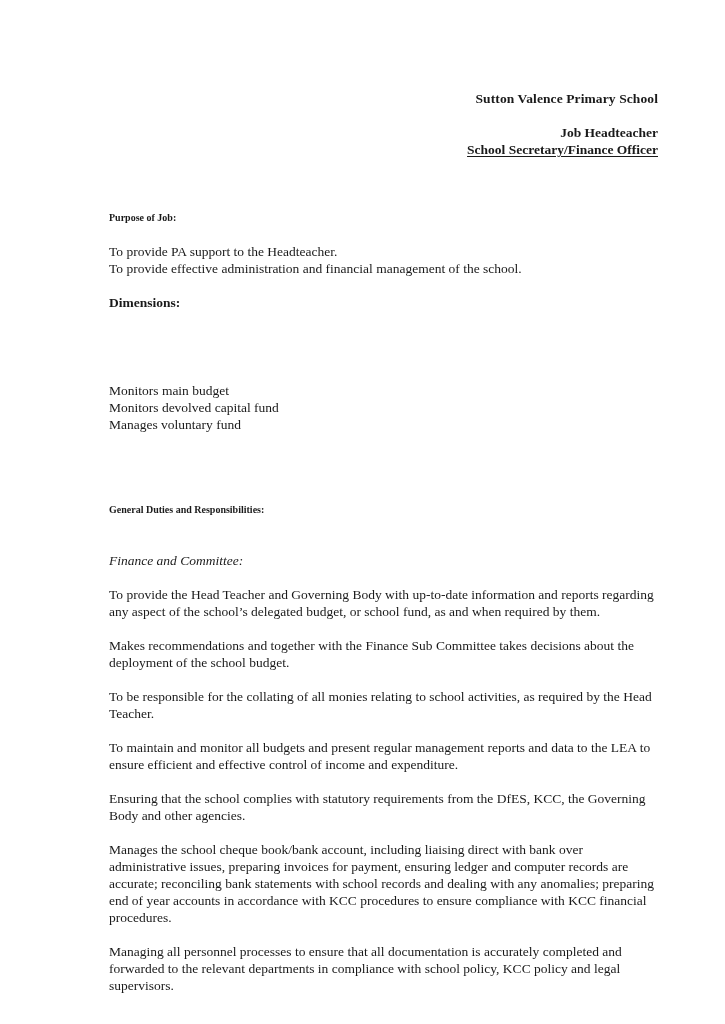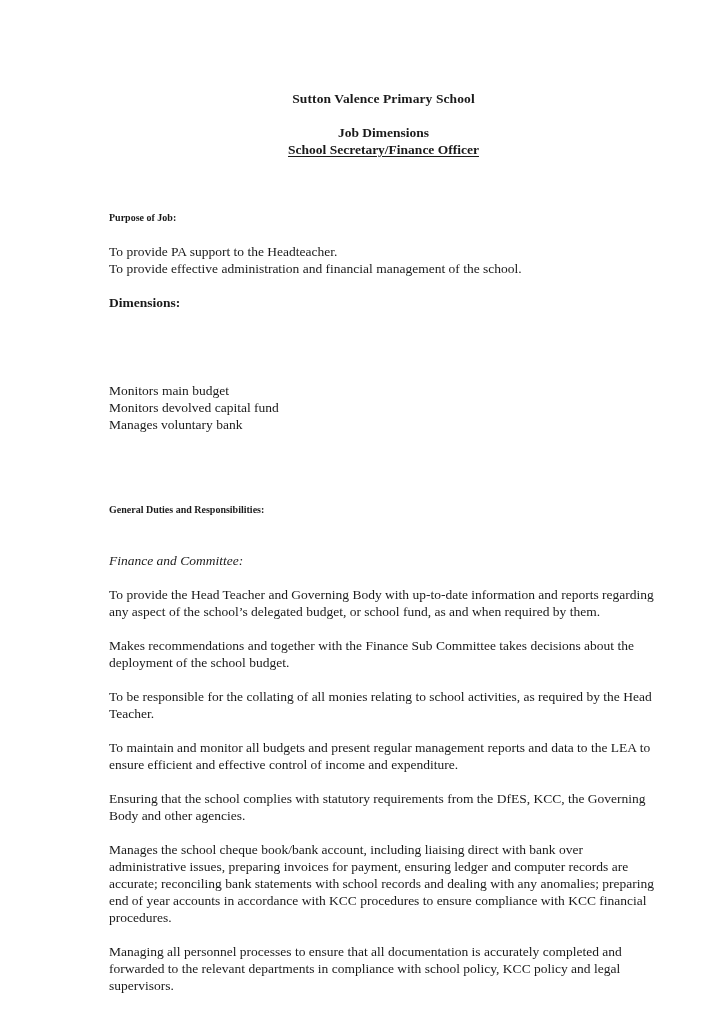--- a/index.html
+++ b/index.html
@@ -21,21 +21,21 @@
     width: 725px;
     height: 1024px;
     background: #ffffff;
     box-sizing: border-box;
     padding: 90px 67px 0 109px;
   }
   .doc-body {
     width: 549px;
   }
   .title-block {
-    text-align: center;
+    text-align: right;
   }
   .org-title {
     font-size: 13.5px;
     font-weight: bold;
     line-height: 17px;
     margin: 0;
     letter-spacing: 0.1px;
   }
   .spacer-17 { height: 17px; }
   .spacer-34 { height: 34px; }
@@ -96,21 +96,21 @@
 </style>
 </head>
 <body>
 
 <div class="page">
   <div class="doc-body">
 
     <div class="title-block">
       <div class="org-title">Sutton Valence Primary School</div>
       <div class="spacer-17"></div>
-      <div class="doc-type">Job Dimensions</div>
+      <div class="doc-type">Job Headteacher</div>
       <div class="doc-role">School Secretary/Finance Officer</div>
     </div>
 
     <div class="spacer-34"></div>
     <div class="spacer-17"></div>
 
     <div class="section-heading">Purpose of Job:</div>
 
     <div class="spacer-17"></div>
 
@@ -119,21 +119,21 @@
       <div>To provide effective administration and financial management of the school.</div>
     </div>
 
     <div class="spacer-17"></div>
 
     <div class="dimensions-row">
       <div class="dimensions-label">Dimensions:</div>
       <div class="dimensions-values">
         <div>Monitors main budget</div>
         <div>Monitors devolved capital fund</div>
-        <div>Manages voluntary bank</div>
+        <div>Manages voluntary fund</div>
       </div>
     </div>
 
     <div class="spacer-17"></div>
 
 
     <div class="spacer-34"></div>
     <div class="spacer-17"></div>
 
     <div class="section-heading">General Duties and Responsibilities:</div>

